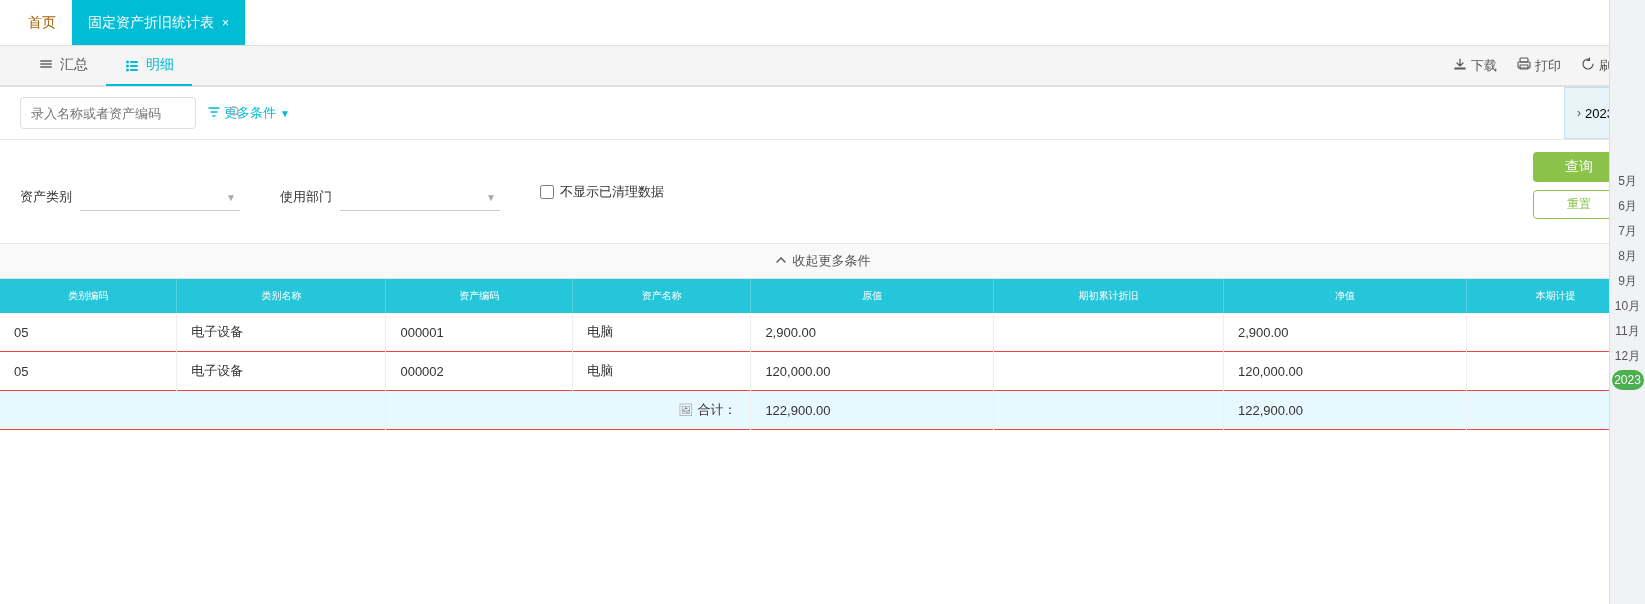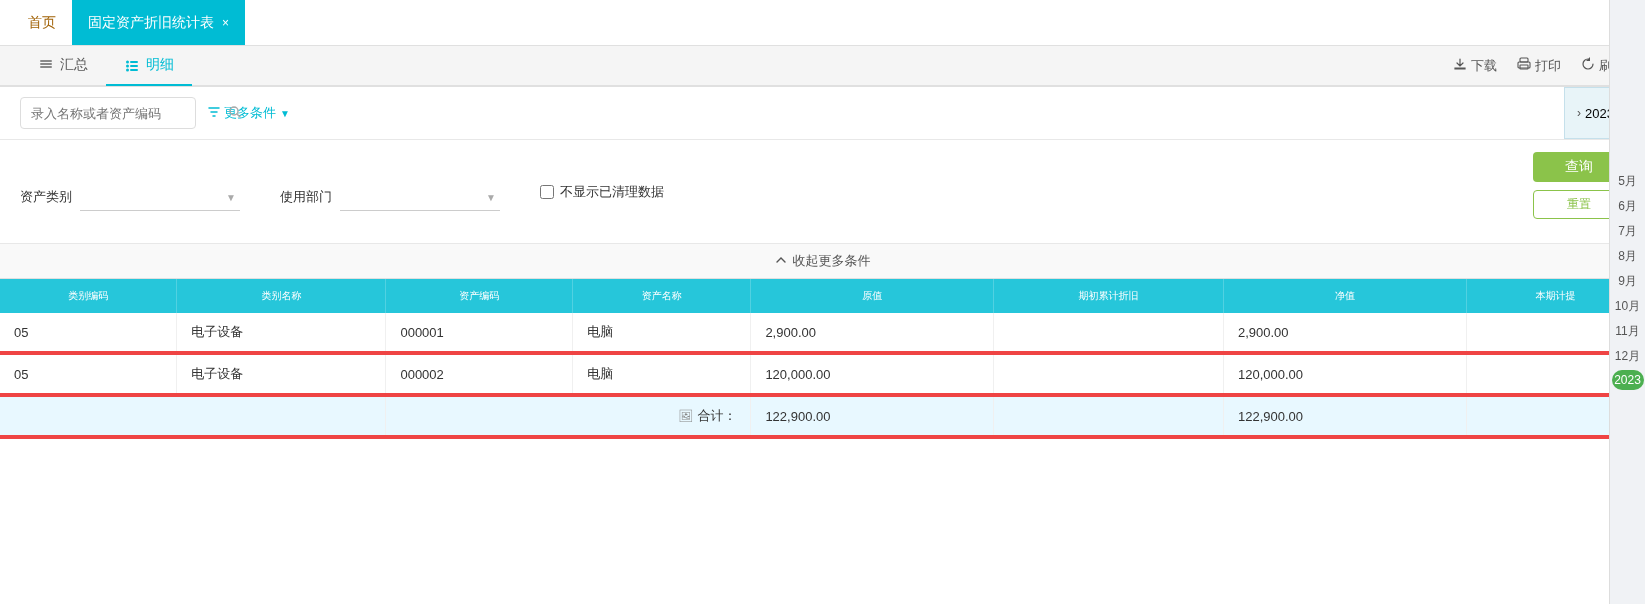--- a/index.html
+++ b/index.html
@@ -240,21 +240,21 @@
     thead th {
       padding: 10px 14px;
       font-weight: normal;
       font-size: 10px;
       text-align: center;
       border-right: 1px solid rgba(255,255,255,0.2);
       white-space: nowrap;
     }
     tbody tr {
       background: #fff;
-      border-bottom: 4px solid #ef4444;
+      border-bottom: 1px solid #ef4444;
     }
     tbody tr.summary-row {
       background: #e8f8ff;
     }
     tbody td {
       padding: 10px 14px;
       font-size: 13px;
       color: #333;
       text-align: left;
       border-right: 1px solid #f0f0f0;

